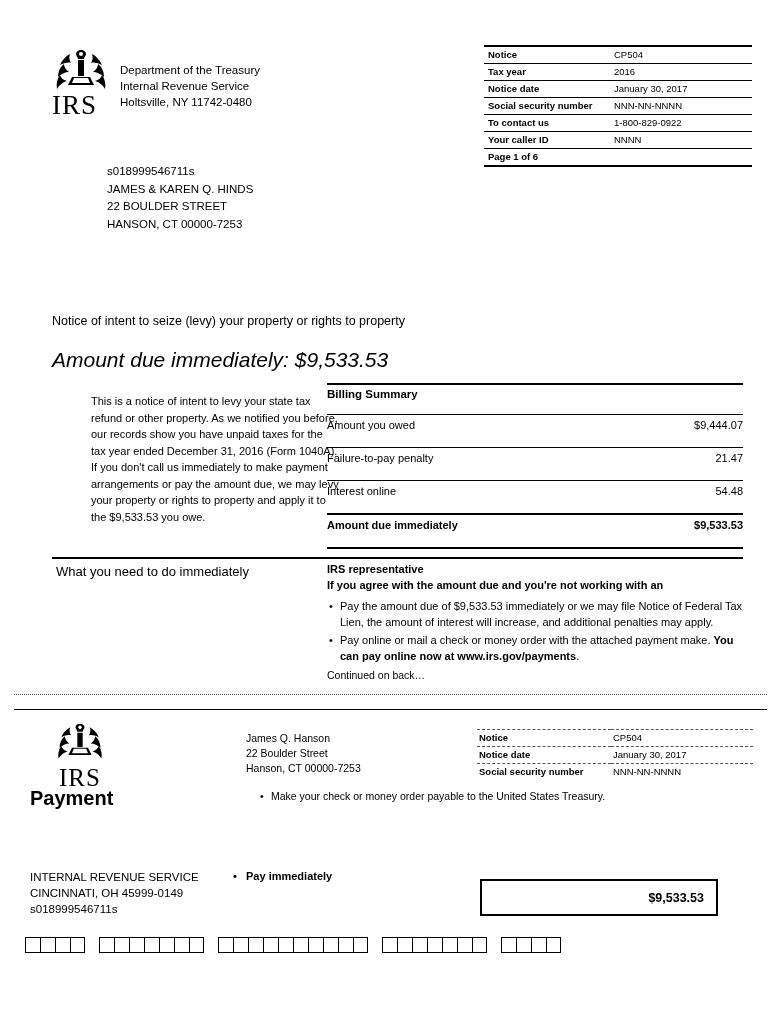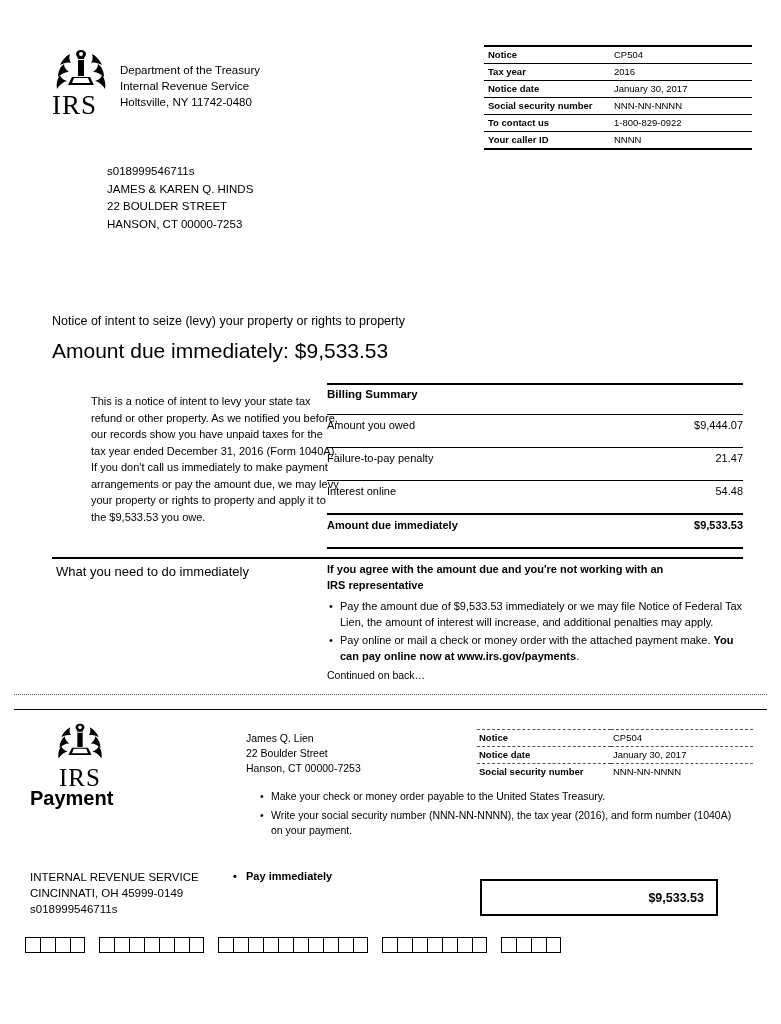--- a/index.html
+++ b/index.html
@@ -89,21 +89,22 @@
     top: 312px;
     width: 690px;
   }
   .headline-sub {
     font-size: 12.5px;
     line-height: 18px;
   }
   .headline-main {
     font-size: 21px;
     line-height: 28px;
-    margin-top: 7px;
+    margin-top: 16px;
+    font-style: italic;
   }
 
   
   .body-left {
     position: absolute;
     left: 52px;
     top: 393px;
     width: 248px;
     font-size: 11px;
     line-height: 16.5px;
@@ -368,20 +369,24 @@
         <td class="val">NNN-NN-NNNN</td>
       </tr>
       <tr>
         <td class="lbl">To contact us</td>
         <td class="val">1-800-829-0922</td>
       </tr>
       <tr>
         <td class="lbl">Your caller ID</td>
         <td class="val">NNNN</td>
       </tr>
+      <tr>
+        <td class="lbl">Page 1 of 6</td>
+        <td class="val"></td>
+      </tr>
     </tbody>
   </table>
 
   <div class="recipient">
     <div>s018999546711s</div>
     <div>JAMES &amp; KAREN Q. HINDS</div>
     <div>22 BOULDER STREET</div>
     <div>HANSON, CT 00000-7253</div>
   </div>
 
@@ -413,22 +418,22 @@
           <td class="amt">$9,533.53</td>
         </tr>
       </tbody>
     </table>
   </div>
 
   <div class="todo-rule"></div>
   <div class="todo-left">What you need to do immediately</div>
   <div class="todo-right">
     <div class="todo-heading">
+      <div>IRS representative</div>
       <div>If you agree with the amount due and you're not working with an</div>
-      <div>IRS representative</div>
     </div>
     <ul class="bullets">
       <li>Pay the amount due of $9,533.53 immediately or we may file Notice of Federal Tax Lien, the amount of interest will increase, and additional penalties may apply.</li>
       <li><span>Pay online or mail a check or money order with the attached payment make. </span><span class="b">You can pay online now at www.irs.gov/payments</span><span>.</span></li>
     </ul>
     <div class="continued">Continued on back…</div>
   </div>
 
   <div class="dotline"></div>
   <div class="solidline"></div>
@@ -448,21 +453,21 @@
         <path d="M50 27 c3 4 4 9 3 14 c-2-4-6-7-10-8 c4-1 6-3 7-6z"></path>
         <circle cx="29" cy="6" r="2" fill="#fff"></circle>
       </g>
     </svg>
     <div class="irs-word">IRS</div>
   </div>
 
   <div class="stub-payment-word">Payment</div>
 
   <div class="stub-address">
-    <div>James Q. Lien</div>
+    <div>James Q. Hanson</div>
     <div>22 Boulder Street</div>
     <div>Hanson, CT 00000-7253</div>
   </div>
 
   <table class="stub-table">
     <tbody>
       <tr>
         <td class="lbl">Notice</td>
         <td>CP504</td>
       </tr>
@@ -473,21 +478,20 @@
       <tr>
         <td class="lbl">Social security number</td>
         <td>NNN-NN-NNNN</td>
       </tr>
     </tbody>
   </table>
 
   <div class="stub-bullets">
     <ul class="bullets">
       <li>Make your check or money order payable to the United States Treasury.</li>
-      <li>Write your social security number (NNN-NN-NNNN), the tax year (2016), and form number (1040A) on your payment.</li>
     </ul>
   </div>
 
   <div class="irs-mail">
     <div>INTERNAL REVENUE SERVICE</div>
     <div>CINCINNATI, OH 45999-0149</div>
     <div>s018999546711s</div>
   </div>
 
   <div class="pay-now">Pay immediately</div>

